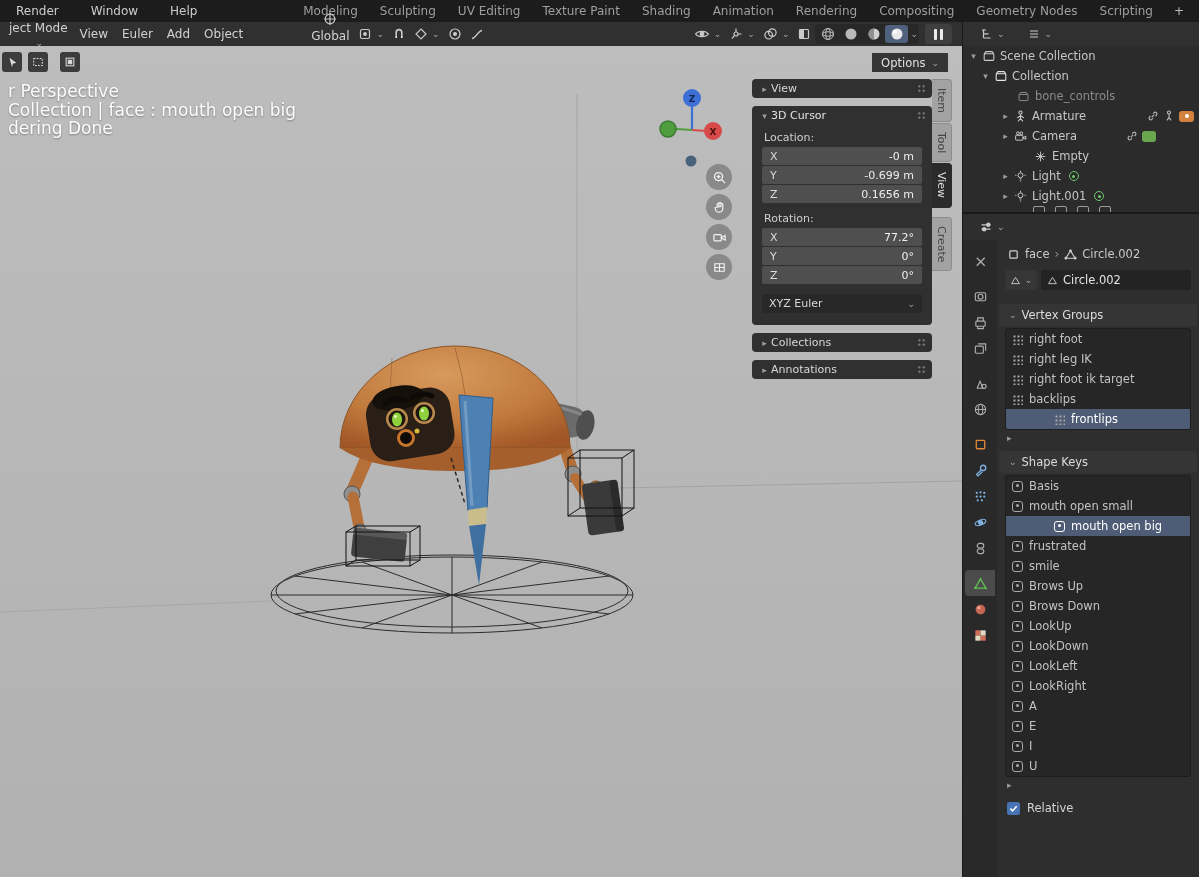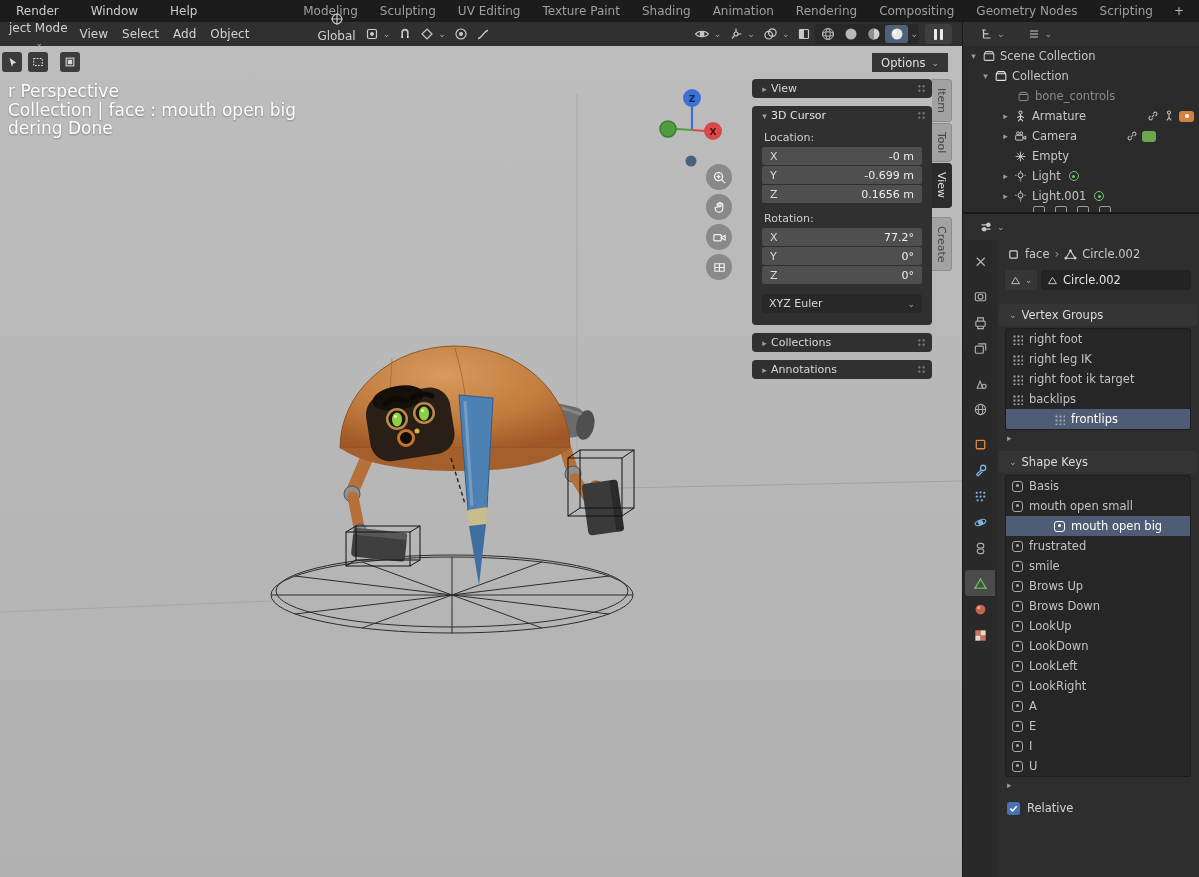--- a/index.html
+++ b/index.html
@@ -152,21 +152,21 @@
       <span class="addtab">+</span>
     </div>
   </div>
 
   <div class="vheader">
     <div class="hgroup">
       <span>ject Mode</span>
       <span class="chev">⌄</span>
     </div>
     <span class="hmenu">View</span>
-    <span class="hmenu">Select</span>
+    <span class="hmenu">Euler</span>
     <span class="hmenu">Add</span>
     <span class="hmenu">Object</span>
 
     <div class="hgroup" style="margin-left:56px">
       <span>
         <svg width="14" height="14" viewBox="0 0 14 14" fill="none" stroke="#c9c9c9" stroke-width="1.2">
           <circle cx="7" cy="7" r="4.8"></circle>
             <path d="M7 1.2v11.6M1.2 7h11.6"></path>
           </svg>
         </span>
@@ -595,21 +595,21 @@
         <span>Camera</span>
         <span class="oright" style="margin-right:38px">
           <span>
             <svg width="12" height="12" viewBox="0 0 14 14" fill="none" stroke="#b9b9b9" stroke-width="1.3">
               <path d="M5.5 8.5l3-3M4 7L2.8 8.2a2 2 0 0 0 2.8 2.8L7 9.8M10 7l1.2-1.2a2 2 0 0 0-2.8-2.8L7 4.2"></path>
               </svg>
             </span>
           <span class="badge-green"></span>
         </span>
       </div>
-      <div class="orow" style="padding-left:49px">
+      <div class="orow" style="padding-left:69px">
         <span class="oicon">
           <svg width="13" height="13" viewBox="0 0 16 16" fill="none" stroke="#cccccc" stroke-width="1.1">
             <path d="M8 2v12M2 8h12M4 4l8 8M12 4l-8 8"></path>
             </svg>
           </span>
         <span>Empty</span>
       </div>
       <div class="orow" style="padding-left:36px">
         <span class="tri">▸</span>
         <span class="oicon">

